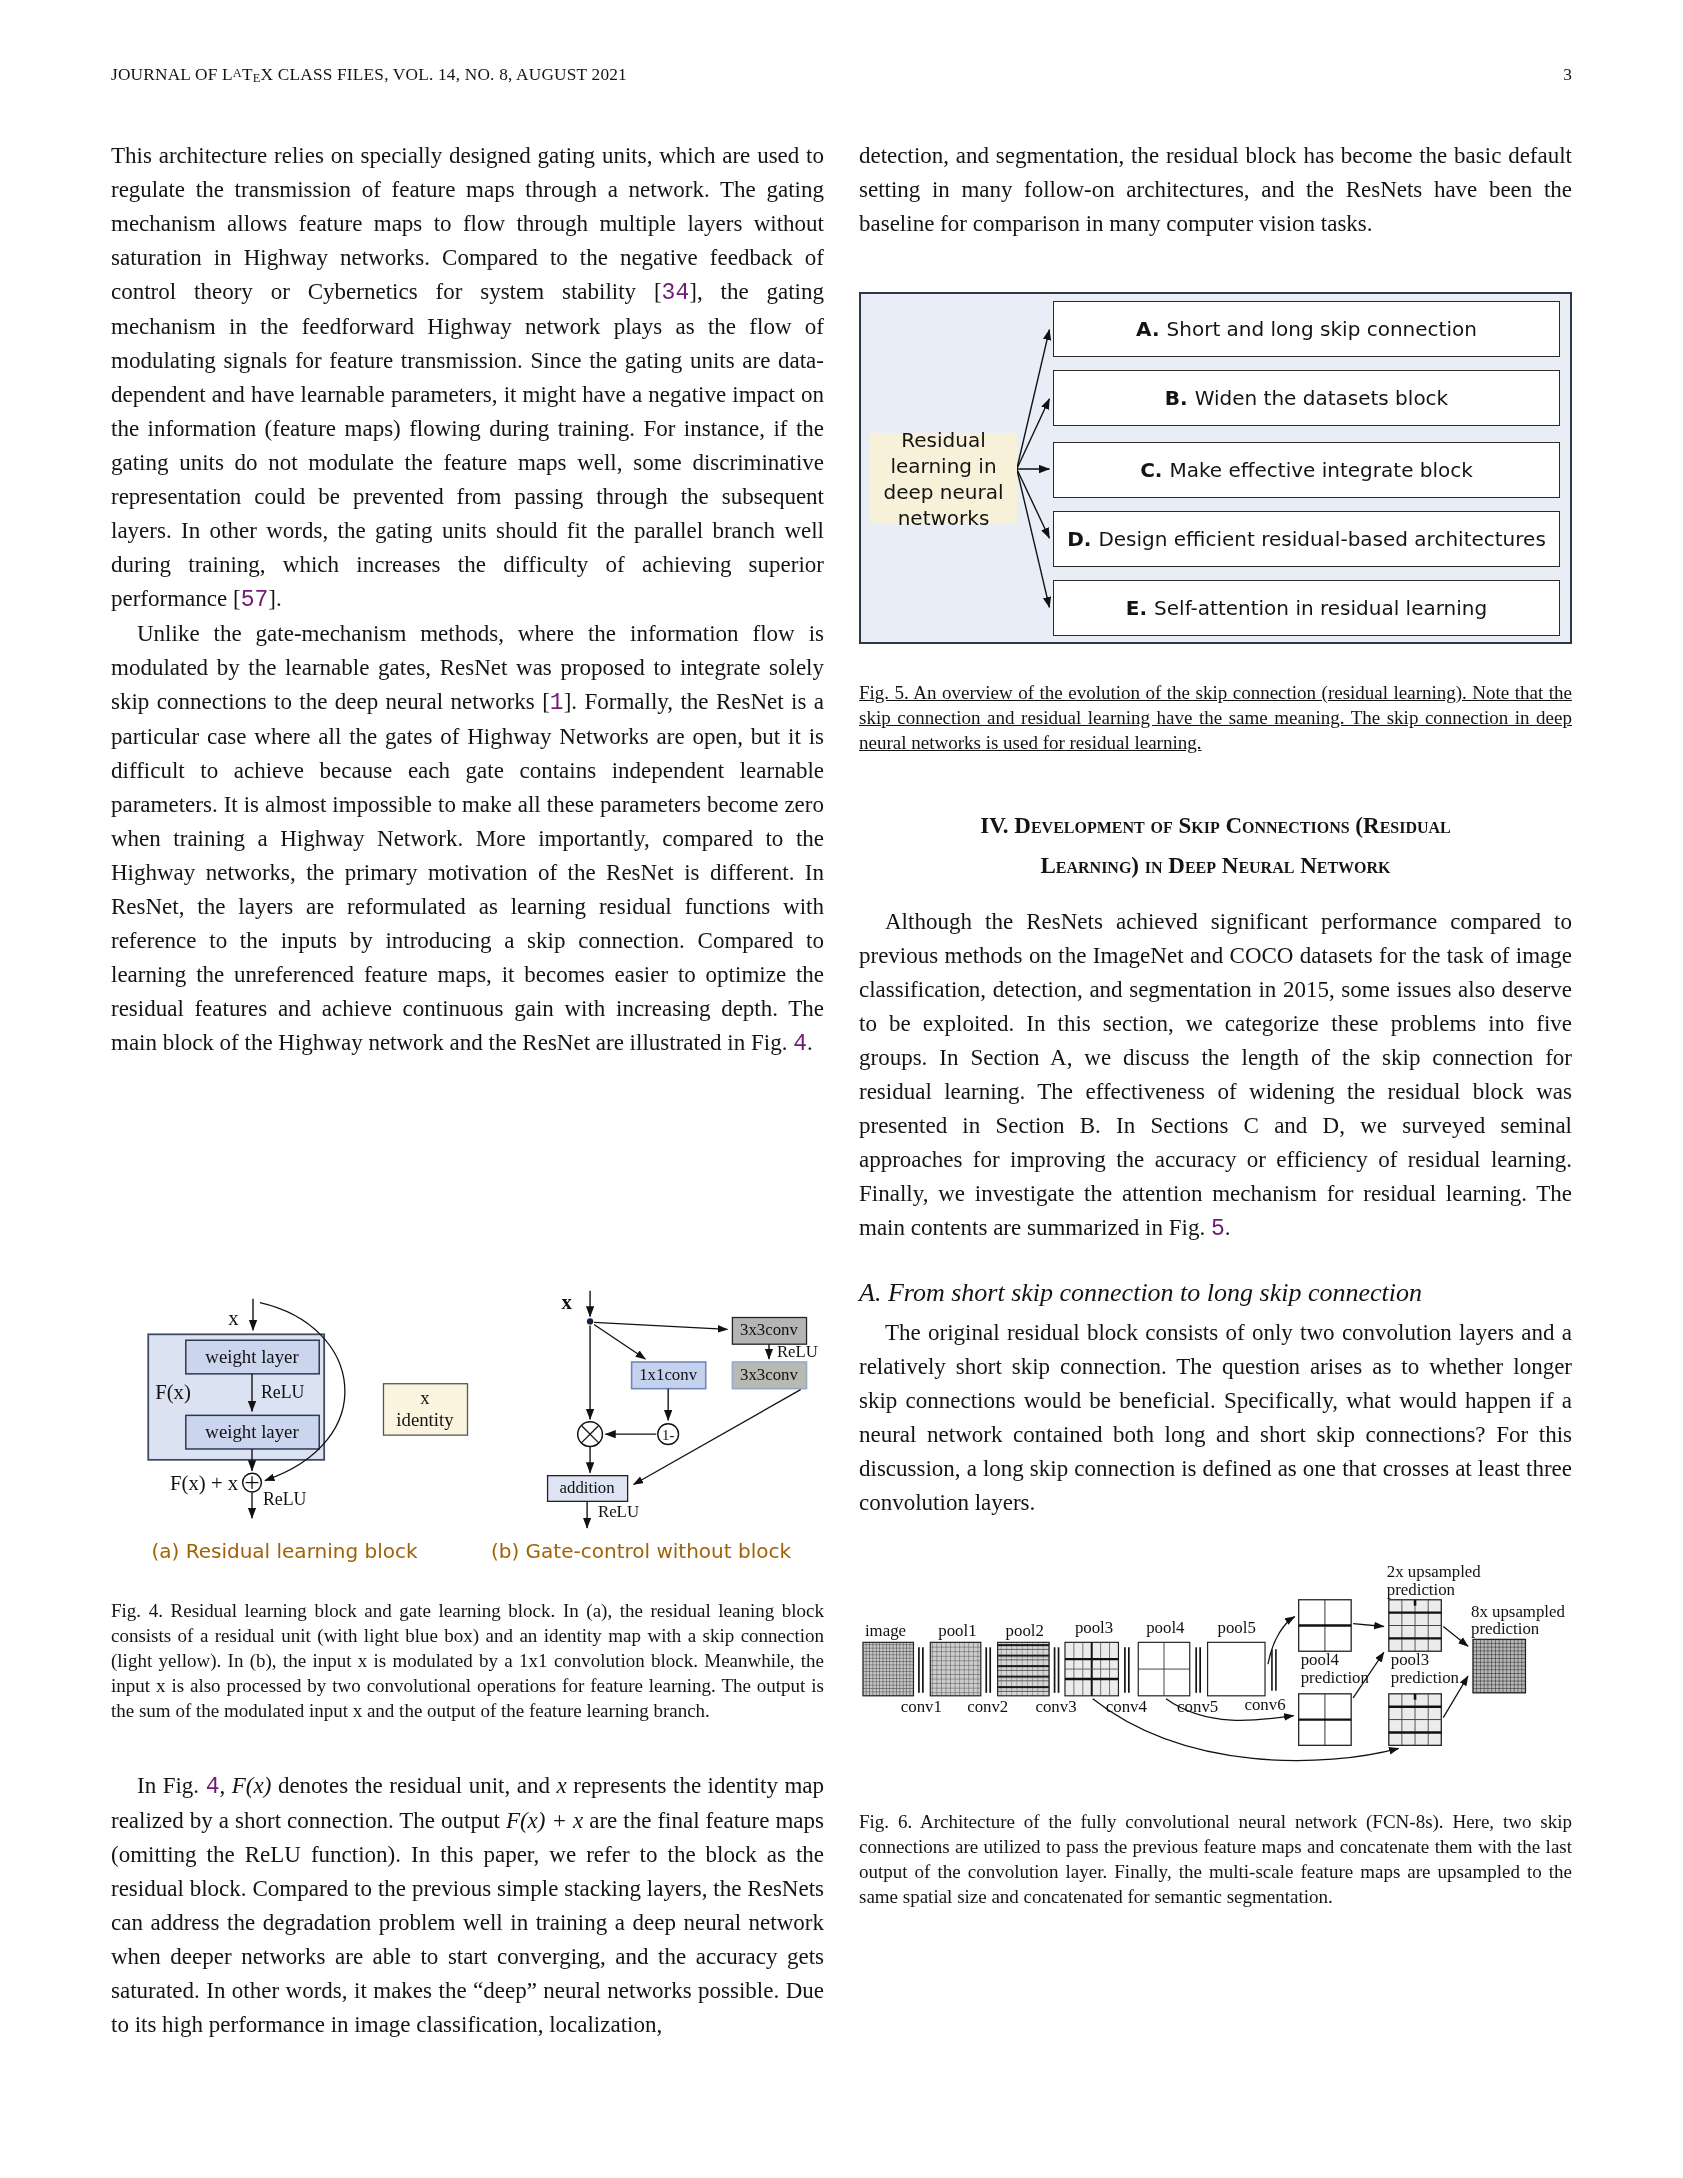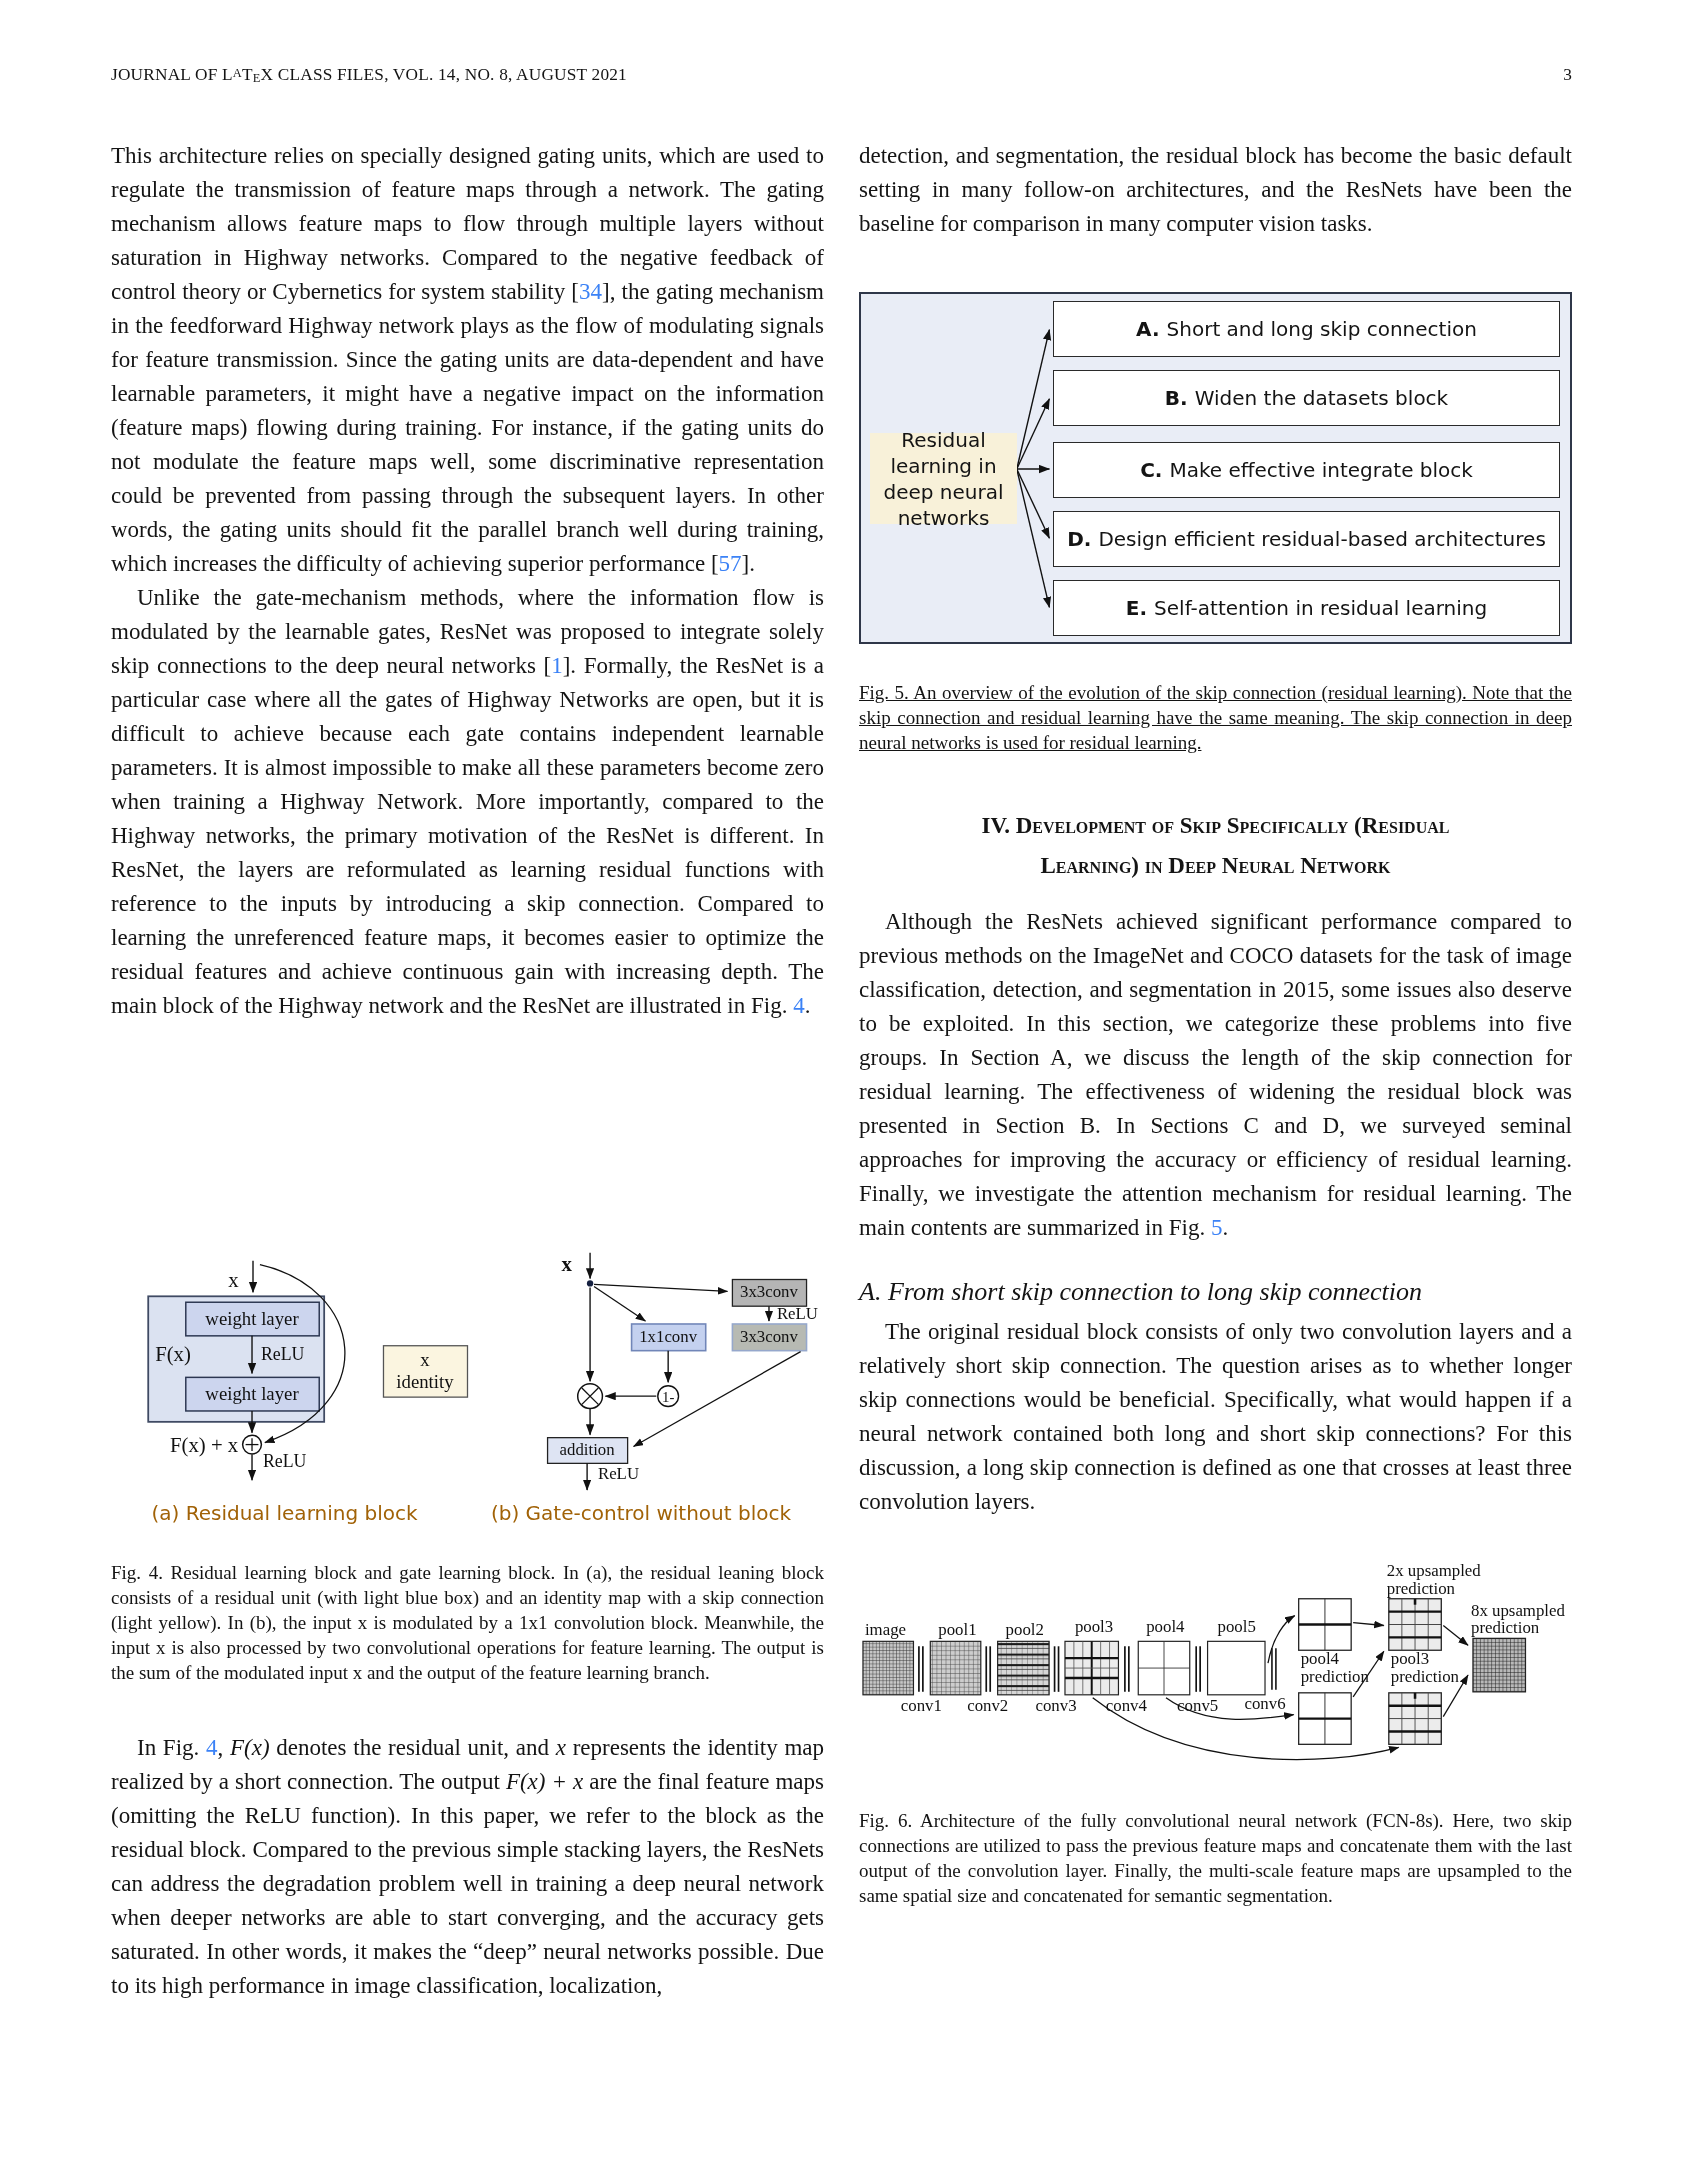--- a/index.html
+++ b/index.html
@@ -7,21 +7,21 @@
         font-family:"Liberation Serif",serif;overflow:hidden;}
   
   #hdr{position:absolute;left:111px;top:65px;width:1461px;font-size:17.3px;letter-spacing:0.2px;}
   #hdr .pg{position:absolute;right:0;top:0;}
   
   .col{position:absolute;width:713px;font-size:23px;line-height:34px;text-align:justify;}
   #colL{left:111px;top:139px;}
   #colR{left:859px;top:139px;}
   .para{margin:0;}
   .indent{text-indent:26px;}
-  .seg-red{color:#3b82f6;}
+  .seg-red{color:#701a75;font-family:Liberation Mono, monospace;}
   .seg-i{font-style:italic;}
   .seg-sup{font-size:72%;vertical-align:.28em;}
   .seg-sub{font-size:72%;vertical-align:-.18em;}
   .figcap{font-size:19px;line-height:25px;text-align:justify;}
   
   #fig4{position:relative;width:713px;height:293px;margin-top:214px;}
   .subcap{position:absolute;top:259px;font-family:"DejaVu Sans","Liberation Sans",sans-serif;
           font-size:20px;text-align:center;color:#a16207;}
   #cap-a{left:0;width:347px;} #cap-b{left:347px;width:366px;}
   #fig4cap{margin-top:30px;}
@@ -172,21 +172,21 @@
       </div>
       <div class="item" id="it-E">
         <b>E.</b>
         <span>Self-attention in residual learning</span>
       </div>
     </div>
 
     <p id="fig5cap" class="figcap">Fig. 5.  An overview of the evolution of the skip connection (residual learning). Note that the skip connection and residual learning have the same meaning. The skip connection in deep neural networks is used for residual learning.</p>
 
     <h2 id="sec4">
-      <span>IV. Development of Skip Specifically (Residual</span><br>
+      <span>IV. Development of Skip Connections (Residual</span><br>
       <span>Learning) in Deep Neural Network</span>
     </h2>
 
     <p id="pIV" class="para indent"><span>Although the ResNets achieved significant performance compared to previous methods on the ImageNet and COCO datasets for the task of image classification, detection, and segmentation in 2015, some issues also deserve to be exploited. In this section, we categorize these problems into five groups. In Section A, we discuss the length of the skip connection for residual learning. The effectiveness of widening the residual block was presented in Section B. In Sections C and D, we surveyed seminal approaches for improving the accuracy or efficiency of residual learning. Finally, we investigate the attention mechanism for residual learning. The main contents are summarized in Fig. </span><span class="seg-red">5</span><span>.</span></p>
 
     <h3 id="subA" style="font-weight:normal;margin:30px 0 0 0;">A. From short skip connection to long skip connection</h3>
 
     <p id="pA" class="para indent"><span>The original residual block consists of only two convolution layers and a relatively short skip connection. The question arises as to whether longer skip connections would be beneficial. Specifically, what would happen if a neural network contained both long and short skip connections? For this discussion, a long skip connection is defined as one that crosses at least three convolution layers.</span></p>
 
     <div id="fig6">

